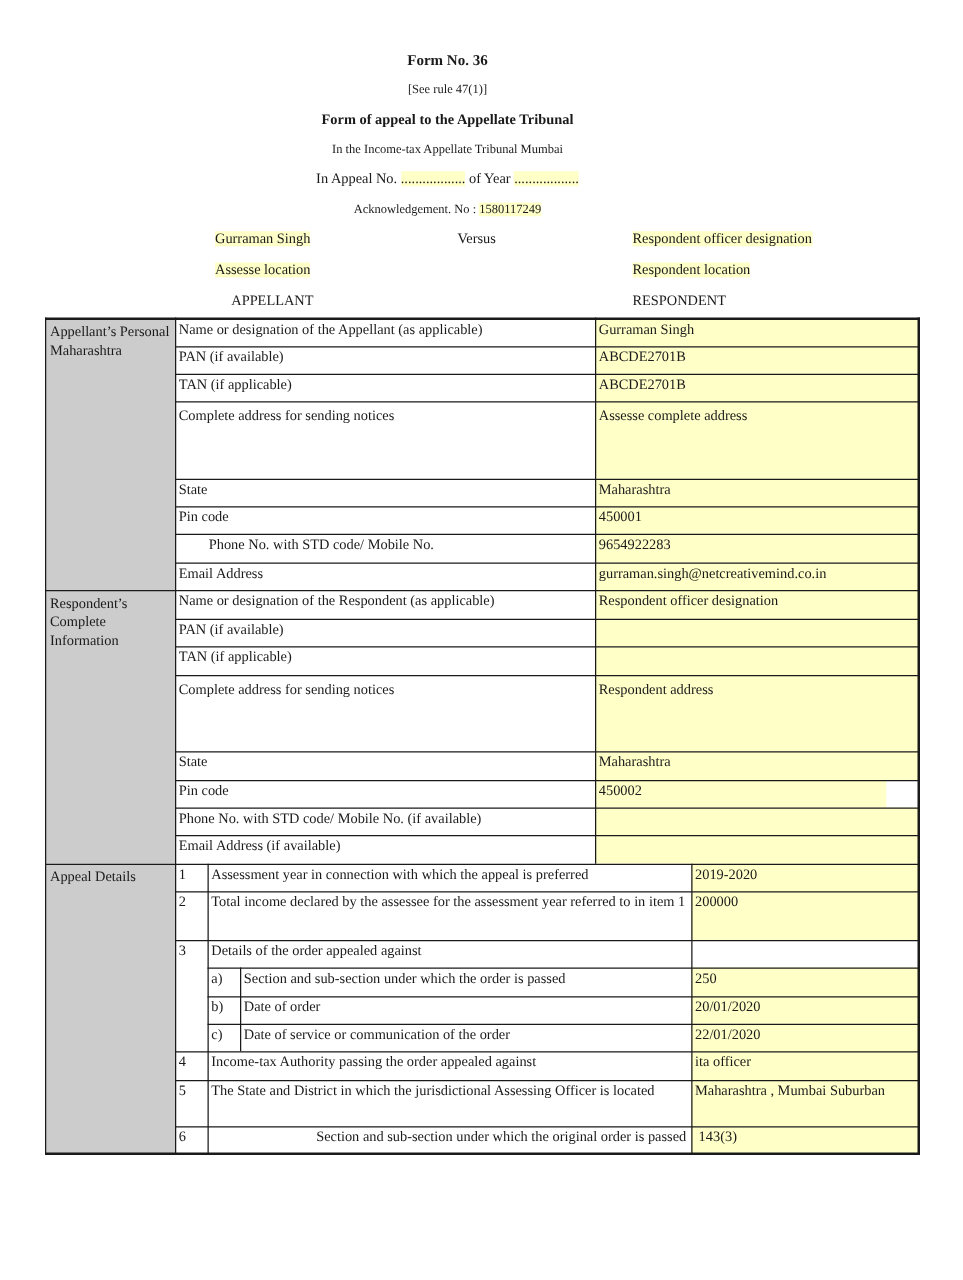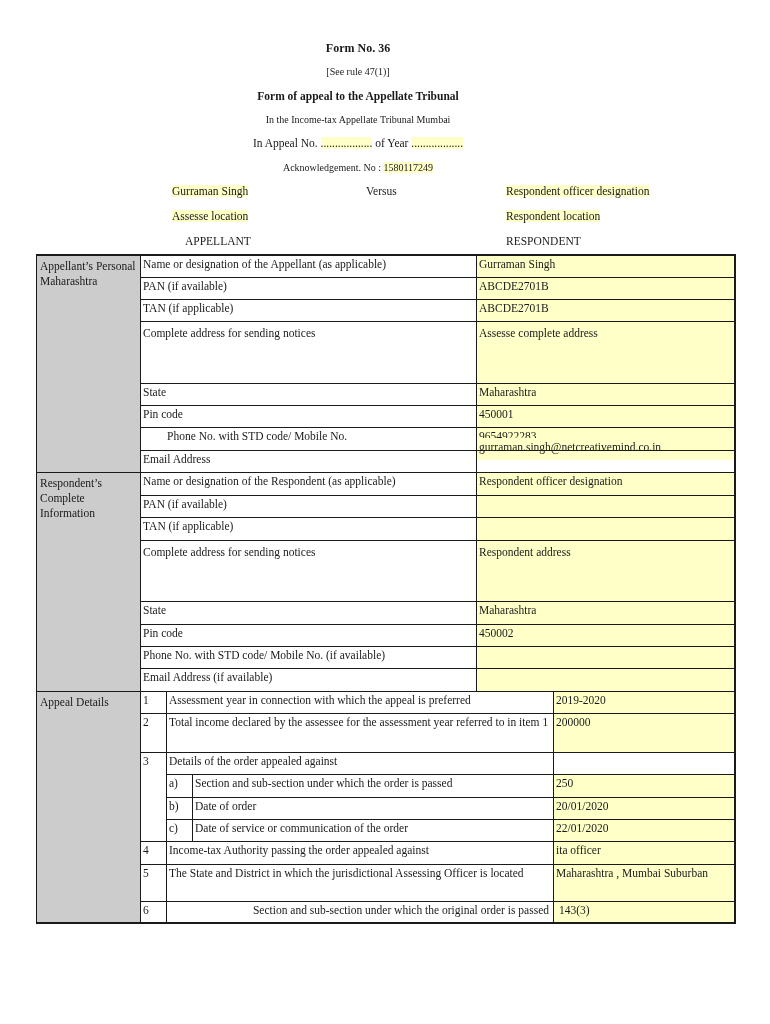--- a/index.html
+++ b/index.html
@@ -53,34 +53,34 @@
 <div class="cell val" style="left:476px; top:299px; width:259px; height:22px;">ABCDE2701B</div>
 <div class="cell lbl" style="left:140px; top:321px; width:336px; height:62px; padding-top:5px;">Complete address for sending notices</div>
 <div class="cell val" style="left:476px; top:321px; width:259px; height:62px; padding-top:5px;">Assesse complete address</div>
 <div class="cell lbl" style="left:140px; top:383px; width:336px; height:22px;">State</div>
 <div class="cell val" style="left:476px; top:383px; width:259px; height:22px;">Maharashtra</div>
 <div class="cell lbl" style="left:140px; top:405px; width:336px; height:22px;">Pin code</div>
 <div class="cell val" style="left:476px; top:405px; width:259px; height:22px;">450001</div>
 <div class="cell lbl" style="left:140px; top:427px; width:336px; height:23px;margin-left:24px;">Phone No. with STD code/ Mobile No.</div>
 <div class="cell val" style="left:476px; top:427px; width:259px; height:23px;">9654922283</div>
 <div class="cell lbl" style="left:140px; top:450px; width:336px; height:22px;">Email Address</div>
-<div class="cell val" style="left:476px; top:438px; width:259px; height:22px;">gurraman.singh@netcreativemind.co.in</div>
+<div class="cell val" style="left:476px; top:450px; width:259px; height:22px;">gurraman.singh@netcreativemind.co.in</div>
 
 <div class="cell lbl" style="left:140px; top:472px; width:336px; height:23px;">Name or designation of the Respondent (as applicable)</div>
 <div class="cell val" style="left:476px; top:472px; width:259px; height:23px;">Respondent officer designation</div>
 <div class="cell lbl" style="left:140px; top:495px; width:336px; height:22px;">PAN (if available)</div>
 <div class="cell val" style="left:476px; top:495px; width:259px; height:22px;"></div>
 <div class="cell lbl" style="left:140px; top:517px; width:336px; height:23px;">TAN (if applicable)</div>
 <div class="cell val" style="left:476px; top:517px; width:259px; height:23px;"></div>
 <div class="cell lbl" style="left:140px; top:540px; width:336px; height:61px; padding-top:5px;">Complete address for sending notices</div>
 <div class="cell val" style="left:476px; top:540px; width:259px; height:61px; padding-top:5px;">Respondent address</div>
 <div class="cell lbl" style="left:140px; top:601px; width:336px; height:23px;">State</div>
 <div class="cell val" style="left:476px; top:601px; width:259px; height:23px;">Maharashtra</div>
 <div class="cell lbl" style="left:140px; top:624px; width:336px; height:22px;">Pin code</div>
-<div class="cell val" style="left:476px; top:624px; width:259px; height:22px;">450002</div>
+<div class="cell val" style="left:476px; top:624px; width:233px; height:22px;">450002</div>
 <div class="cell lbl" style="left:140px; top:646px; width:336px; height:22px;">Phone No. with STD code/ Mobile No. (if available)</div>
 <div class="cell val" style="left:476px; top:646px; width:259px; height:22px;"></div>
 <div class="cell lbl" style="left:140px; top:668px; width:336px; height:23px;">Email Address (if available)</div>
 <div class="cell val" style="left:476px; top:668px; width:259px; height:23px;"></div>
 
 <div class="cell lbl" style="left:140px; top:691px; width:26px; height:22px;">1</div>
 <div class="cell lbl" style="left:166px; top:691px; width:387px; height:22px;">Assessment year in connection with which the appeal is preferred</div>
 <div class="cell val" style="left:553px; top:691px; width:182px; height:22px;">2019-2020</div>
 
 <div class="cell lbl" style="left:140px; top:713px; width:26px; height:39px;">2</div>

